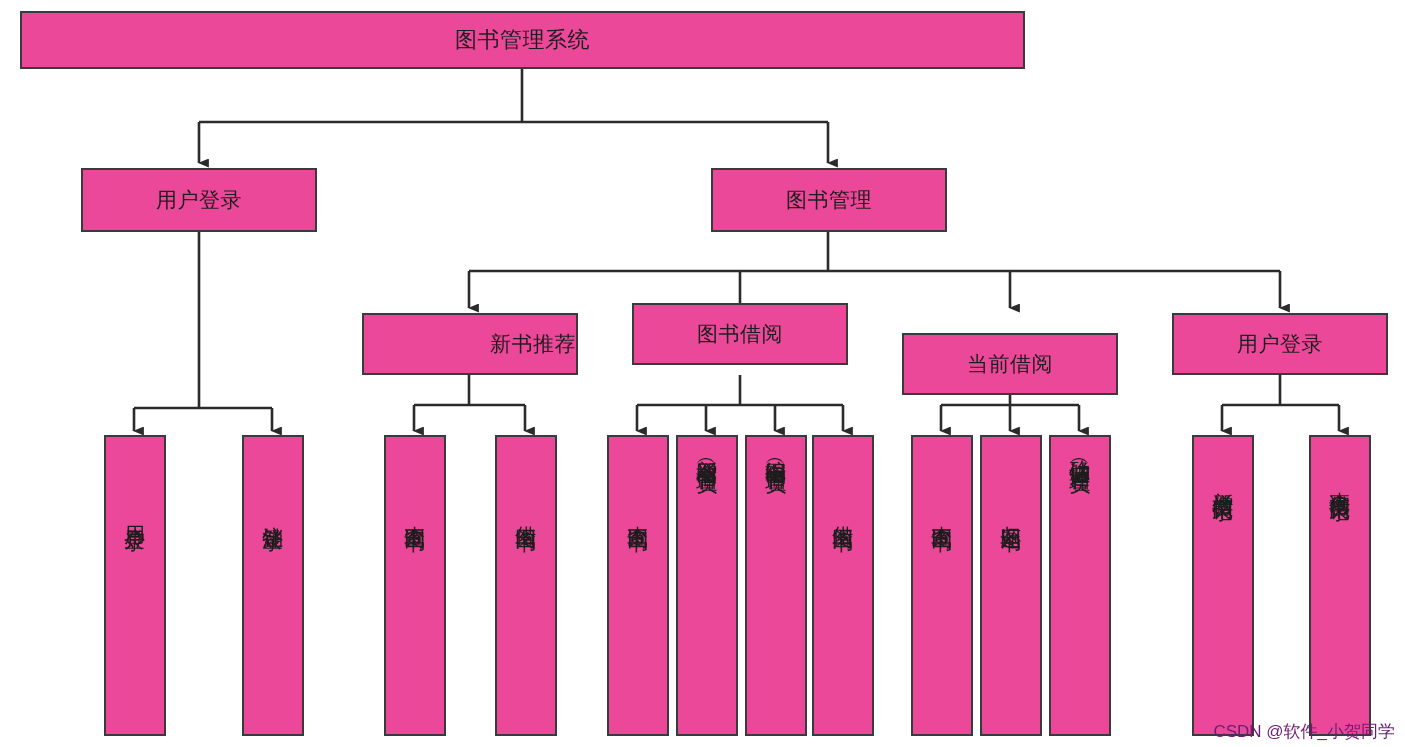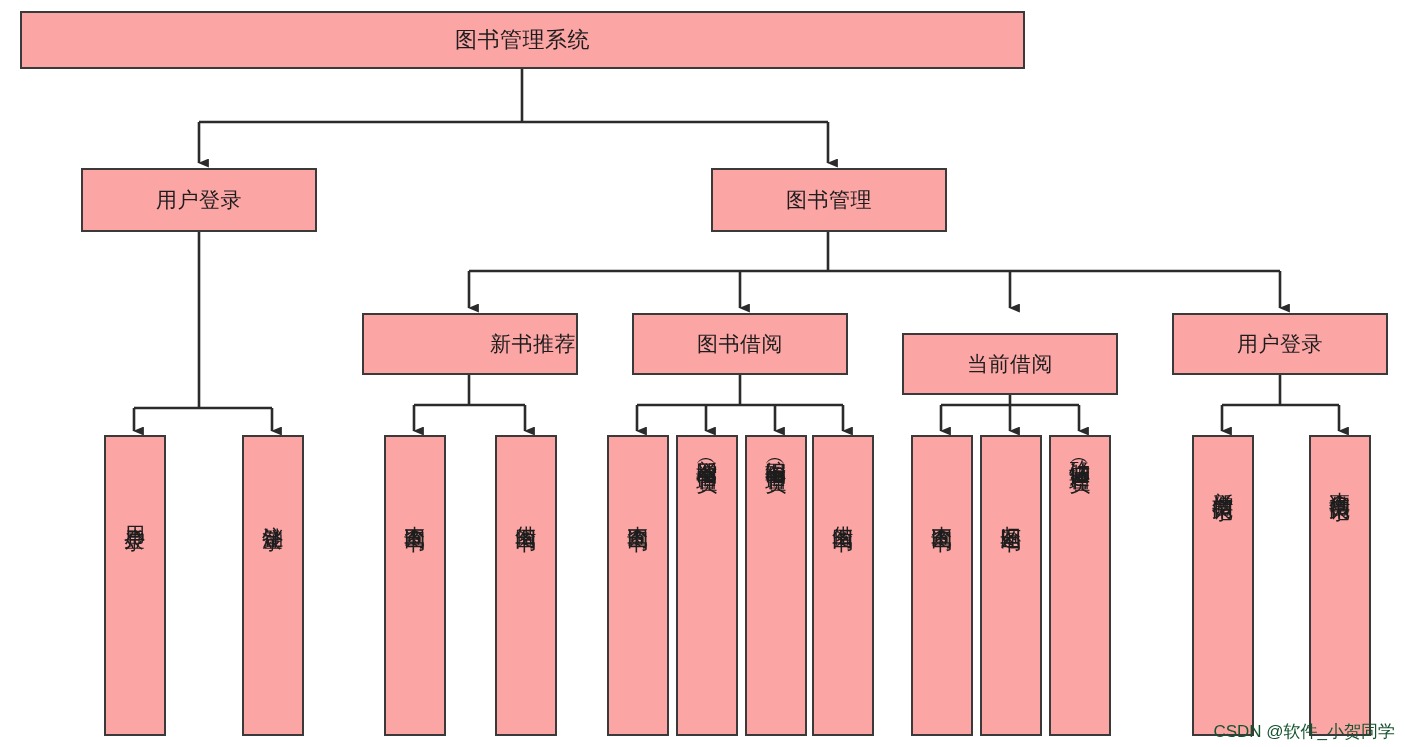--- a/index.html
+++ b/index.html
@@ -22,21 +22,21 @@
     position: absolute;
     left: 0;
     top: 0;
     width: 1405px;
     height: 747px;
     pointer-events: none;
   }
   .node {
     position: absolute;
     box-sizing: border-box;
-    background: #fca5a5;
+    background: #ec4899;
     border: 2px solid #3a3a3a;
     display: flex;
     align-items: center;
     justify-content: center;
     color: #1d1d1d;
     z-index: 2;
   }
   .node .label {
     display: block;
     text-align: center;
@@ -63,21 +63,21 @@
     line-height: 1.32;
     letter-spacing: 2px;
     white-space: nowrap;
     margin: 0 auto;
   }
   #watermark {
     position: absolute;
     right: 10px;
     bottom: 4px;
     font-size: 17px;
-    color: #14532d;
+    color: #701a75;
     z-index: 5;
     white-space: nowrap;
     font-family: "Liberation Sans", "DejaVu Sans", sans-serif;
   }
 </style>
 </head>
 <body>
 
 <div id="canvas">
 
@@ -140,21 +140,21 @@
   </div>
 
   <div class="node horiz" style="left:711px; top:168px; width:236px; height:64px;">
     <span class="label">图书管理</span>
   </div>
 
   <div class="node horiz" style="left:362px; top:313px; width:216px; height:62px;justify-content:flex-end;">
     <span class="label">新书推荐</span>
   </div>
 
-  <div class="node horiz" style="left:632px; top:313px; width:216px; height:62px;">
+  <div class="node horiz" style="left:632px; top:303px; width:216px; height:62px;">
     <span class="label">图书借阅</span>
   </div>
 
   <div class="node horiz" style="left:902px; top:313px; width:216px; height:62px;margin-top:20px;">
     <span class="label">当前借阅</span>
   </div>
 
   <div class="node horiz" style="left:1172px; top:313px; width:216px; height:62px;">
     <span class="label">用户登录</span>
   </div>

